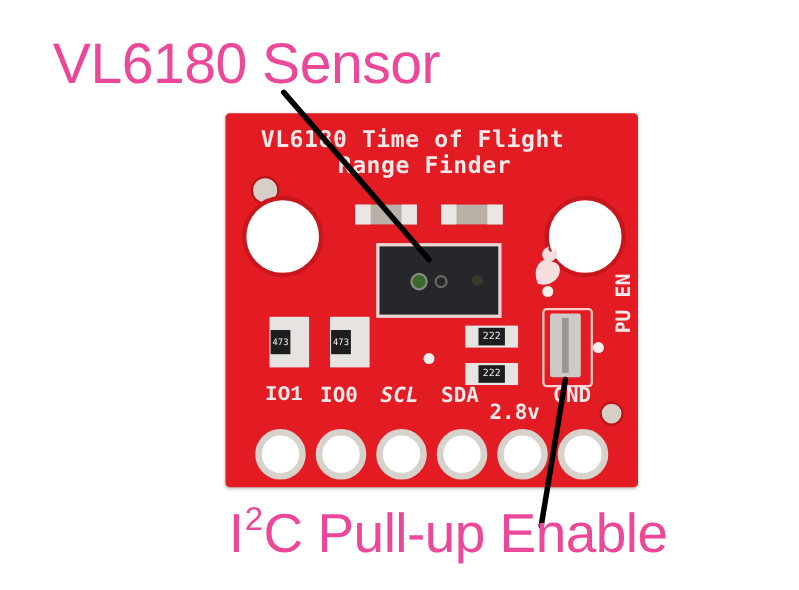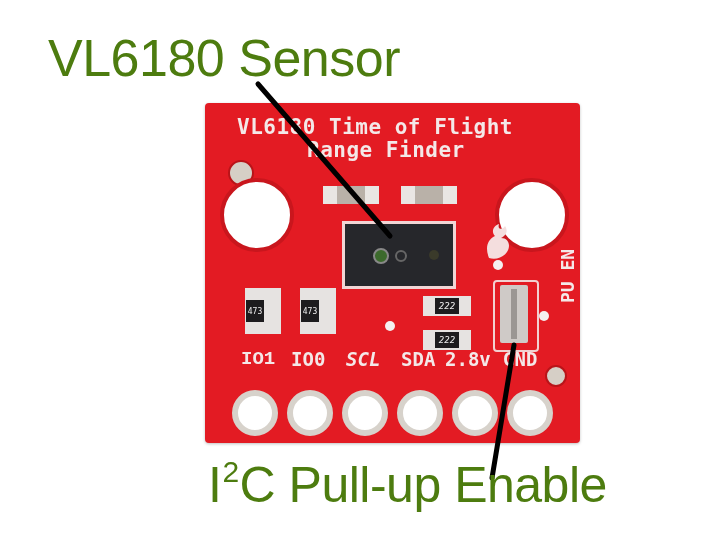--- a/index.html
+++ b/index.html
@@ -1,36 +1,36 @@
 <!DOCTYPE html>
 <html><head>
 <meta charset="utf-8">
 <style>
   html,body{margin:0;padding:0;background:#ffffff;}
   body{width:726px;height:536px;position:relative;overflow:hidden;font-family:"Liberation Sans",sans-serif;}
-  .caption{position:absolute;color:#4d7c0f;font-family:"Liberation Sans",sans-serif;white-space:nowrap;}
+  .caption{position:absolute;color:#ec4899;font-family:"Liberation Sans",sans-serif;white-space:nowrap;}
   #cap-top{left:48px;top:28px;font-size:52px;letter-spacing:-0.5px;}
   #cap-bottom{left:208px;top:456px;font-size:50px;letter-spacing:-0.5px;text-align:center;}
   #cap-bottom sup{font-size:30px;vertical-align:0;position:relative;top:-20px;margin:0 1px;}
   .board{position:absolute;left:205px;top:103px;width:375px;height:340px;background:#e31b23;border-radius:4px;box-shadow:0 1px 3px rgba(0,0,0,0.25);}
   .silk{position:absolute;color:#f4e8e8;font-family:"DejaVu Sans Mono","Liberation Mono",monospace;font-weight:bold;white-space:nowrap;}
   #title1{left:32px;top:12px;font-size:21px;letter-spacing:0.5px;}
   #title2{left:102px;top:35px;font-size:21px;letter-spacing:0.5px;}
   .hole{position:absolute;border-radius:50%;background:#fff;border:4px solid #c9161d;}
   .via{position:absolute;border-radius:50%;background:#f5f0f0;}
   .tpad{position:absolute;border-radius:50%;background:#d6cfc6;border:2px solid #b91419;}
   .sensor{position:absolute;left:137px;top:118px;width:108px;height:62px;background:#26272b;border:3px solid #f1d5d5;}
   .lens{position:absolute;border-radius:50%;}
   .cap{position:absolute;height:18px;width:56px;background:#b9b1a8;}
   .cap::before,.cap::after{content:"";position:absolute;top:0;width:14px;height:18px;background:#e9e6e3;}
   .cap::before{left:0;} .cap::after{right:0;}
   .res-v{position:absolute;width:36px;height:46px;background:#e6e3e1;}
   .res-v .body{position:absolute;left:1px;top:12px;width:18px;height:22px;background:#1d1c1e;color:#eee;font-size:8px;font-family:"DejaVu Sans Mono",monospace;display:flex;align-items:center;justify-content:center;}
   .res-h{position:absolute;width:48px;height:20px;background:#e6e3e1;}
-  .res-h .body{position:absolute;left:12px;top:2px;width:24px;height:16px;background:#1d1c1e;color:#eee;font-size:9px;font-family:"DejaVu Sans Mono",monospace;display:flex;align-items:center;justify-content:center;font-style:italic;}
+  .res-h .body{position:absolute;left:12px;top:2px;width:24px;height:16px;background:#1d1c1e;color:#eee;font-size:9px;font-family:"DejaVu Sans Mono",monospace;display:flex;align-items:center;justify-content:center;}
   .jumper-outline{position:absolute;left:288px;top:177px;width:42px;height:68px;border:2px solid #f2d0d0;border-radius:4px;}
   .jumper{position:absolute;left:295px;top:182px;width:28px;height:58px;background:#cfcac7;border-radius:2px;}
   .jumper::after{content:"";position:absolute;left:11px;top:4px;width:6px;height:50px;background:#9b9693;}
   .pin-label{position:absolute;top:245px;font-size:19px;}
   .pin{position:absolute;top:287px;width:34px;height:34px;border-radius:50%;background:#fff;border:6px solid #d7d2cb;box-sizing:content-box;}
   .pu-en{position:absolute;left:352px;top:200px;font-size:18px;transform:rotate(-90deg);transform-origin:left top;}
   .logo{position:absolute;left:278px;top:115px;width:30px;height:42px;}
   svg.lines{position:absolute;left:0;top:0;}
 </style>
 </head>
@@ -79,21 +79,21 @@
   </div>
 
   <div class="jumper-outline"></div>
   <div class="jumper"></div>
   <div class="silk pu-en">PU EN</div>
 
   <div class="silk pin-label" style="left:36px;font-family:Liberation Mono, monospace;">IO1</div>
   <div class="silk pin-label" style="left:86px;">IO0</div>
   <div class="silk pin-label" style="left:141px;font-style:italic;">SCL</div>
   <div class="silk pin-label" style="left:196px;">SDA</div>
-  <div class="silk pin-label" style="left:240px;">2.8v</div>
+  <div class="silk pin-label" style="left:240px;margin-top:16px;">2.8v</div>
   <div class="silk pin-label" style="left:298px;">GND</div>
 
   <div class="pin" style="left:27px;"></div>
   <div class="pin" style="left:82px;"></div>
   <div class="pin" style="left:137px;"></div>
   <div class="pin" style="left:192px;"></div>
   <div class="pin" style="left:247px;"></div>
   <div class="pin" style="left:302px;"></div>
 </div>
 

